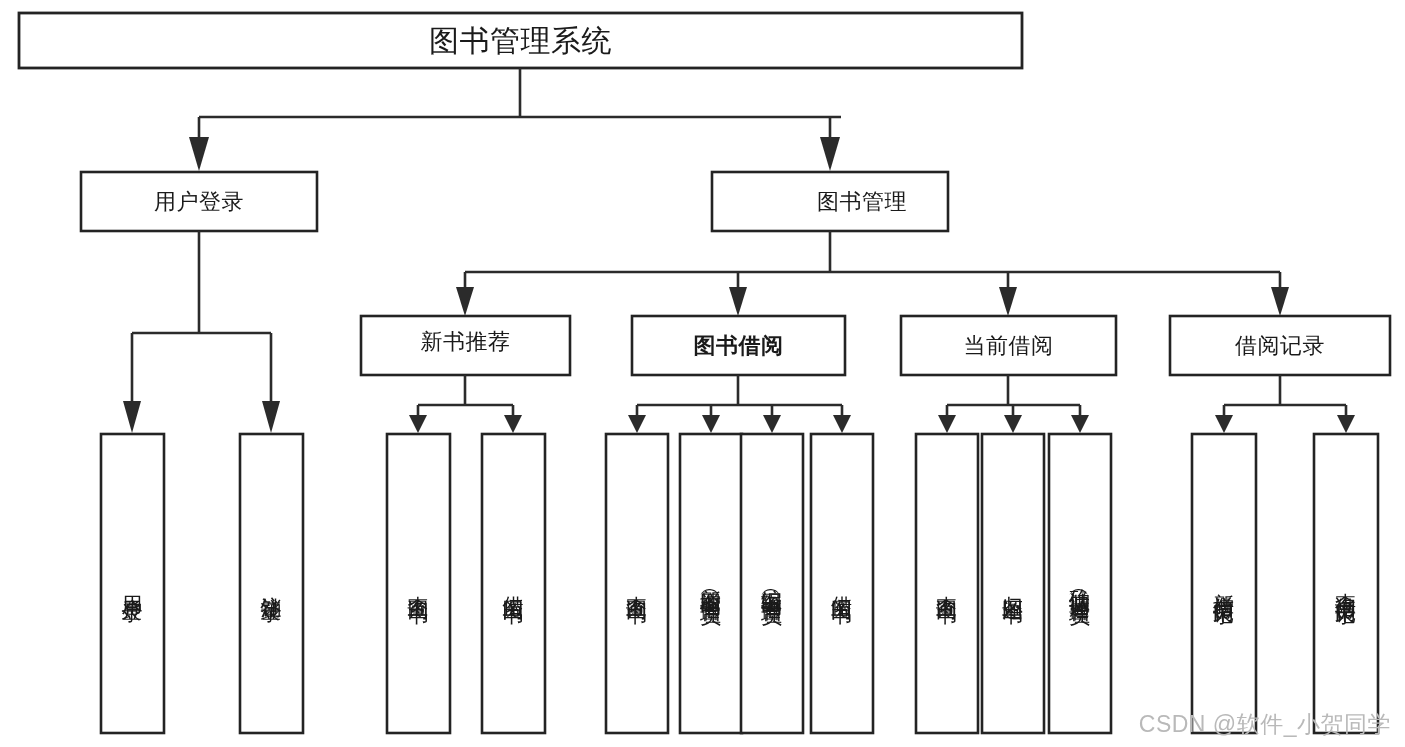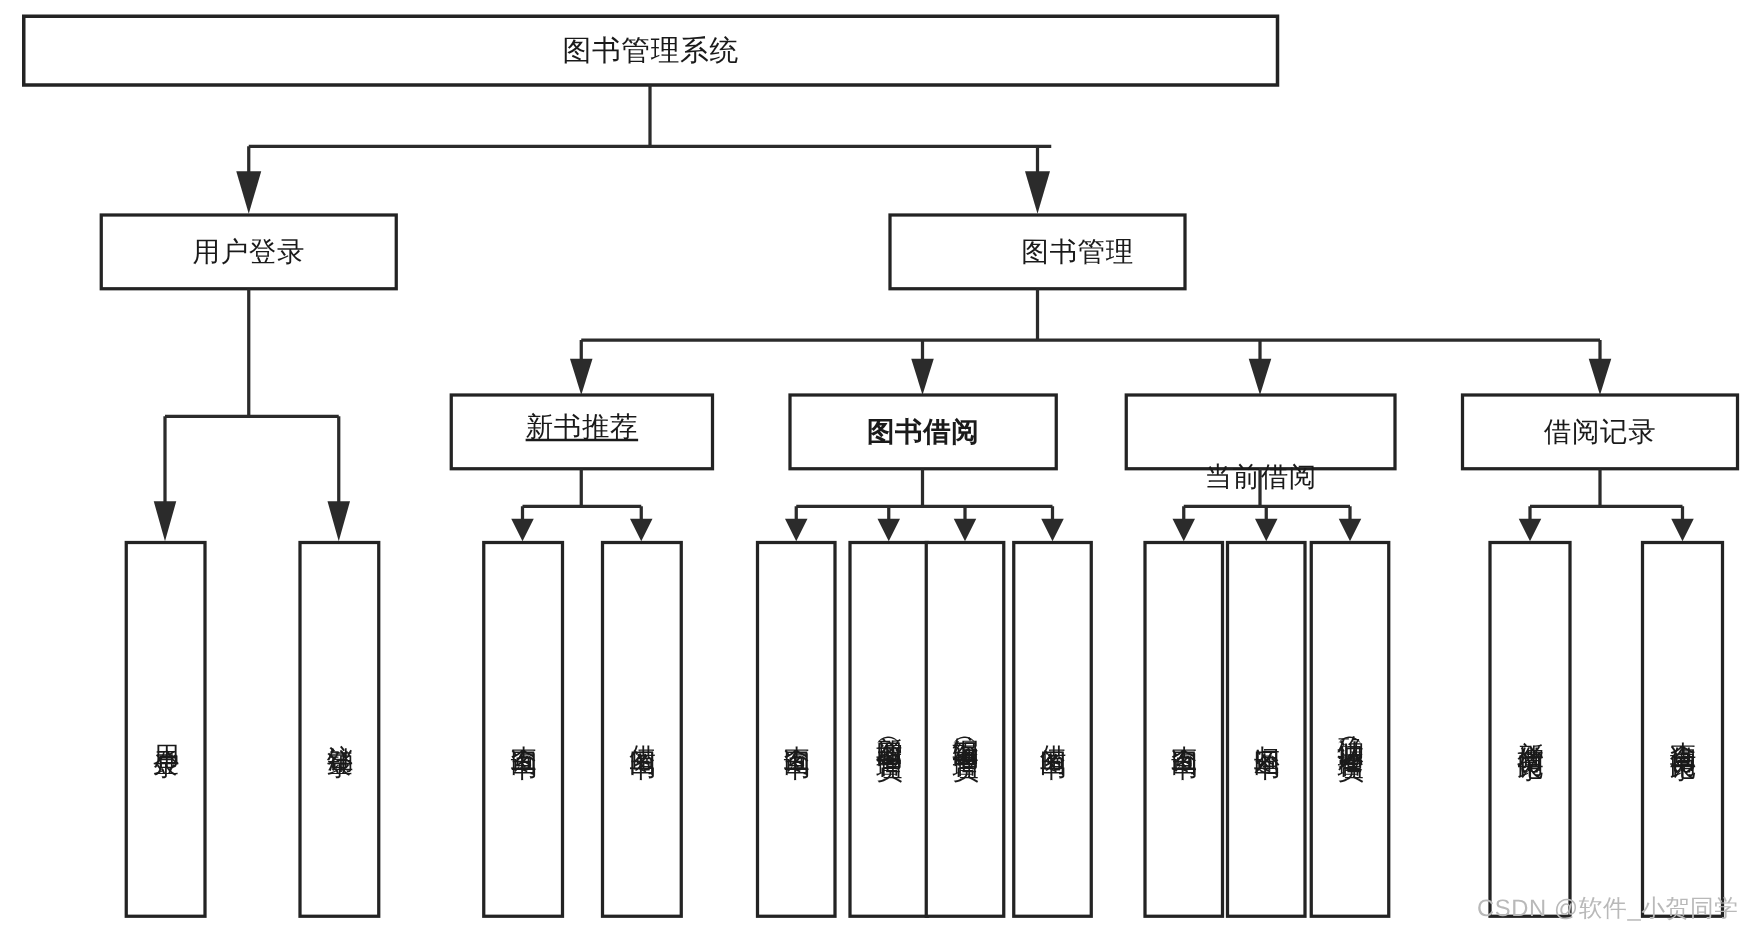--- a/index.html
+++ b/index.html
@@ -52,34 +52,34 @@
     font-size: 21px;
     line-height: 1.05;
     letter-spacing: 0.5px;
     white-space: nowrap;
     pointer-events: none;
   }
   .node-label.horiz {
     font-size: 22px;
   }
   .node-label.root-label {
-    font-size: 23px;
+    font-size: 30px;
   }
   .node-label.vert {
     writing-mode: vertical-rl;
     text-orientation: upright;
     font-size: 21px;
     letter-spacing: 2.5px;
     line-height: 1;
   }
   .watermark {
     position: absolute;
     right: 14px;
     bottom: 7px;
-    font-size: 19px;
+    font-size: 23px;
     color: #b9b9b9;
     letter-spacing: 0.5px;
     white-space: nowrap;
   }
 </style>
 </head>
 <body>
 
 <div id="diagram-root">
 
@@ -172,23 +172,23 @@
     <rect class="node-rect" x="1192" y="434" width="64" height="299"></rect>
     <rect class="node-rect" x="1314" y="434" width="64" height="299"></rect>
 
   </svg>
 
   <div class="node-label horiz root-label" style="left:19px; top:13px; width:1003px; height:55px;">图书管理系统</div>
 
   <div class="node-label horiz" style="left:81px; top:172px; width:236px; height:59px;">用户登录</div>
   <div class="node-label horiz" style="left:712px; top:172px; width:236px; height:59px;padding-left:32px;">图书管理</div>
 
-  <div class="node-label horiz" style="left:361px; top:316px; width:209px; height:51px;text-decoration:underline;">新书推荐</div>
+  <div class="node-label horiz" style="left:361px; top:316px; width:209px; height:51px;">新书推荐</div>
   <div class="node-label horiz" style="left:632px; top:316px; width:213px; height:59px;font-weight:bold;">图书借阅</div>
-  <div class="node-label horiz" style="left:901px; top:316px; width:215px; height:59px;margin-top:36px;">当前借阅</div>
+  <div class="node-label horiz" style="left:901px; top:316px; width:215px; height:59px;">当前借阅</div>
   <div class="node-label horiz" style="left:1170px; top:316px; width:220px; height:59px;text-align:right;">借阅记录</div>
 
   <div class="node-label vert" style="left:101px; top:434px; width:63px; height:299px;">用户登录</div>
   <div class="node-label vert" style="left:240px; top:434px; width:63px; height:299px;">注销登录</div>
 
   <div class="node-label vert" style="left:387px; top:434px; width:63px; height:299px;">查询图书</div>
   <div class="node-label vert" style="left:482px; top:434px; width:63px; height:299px;">借阅图书</div>
 
   <div class="node-label vert" style="left:606px; top:434px; width:62px; height:299px;">查询图书</div>
   <div class="node-label vert" style="left:680px; top:434px; width:62px; height:299px;">新增图书（管理员）</div>

